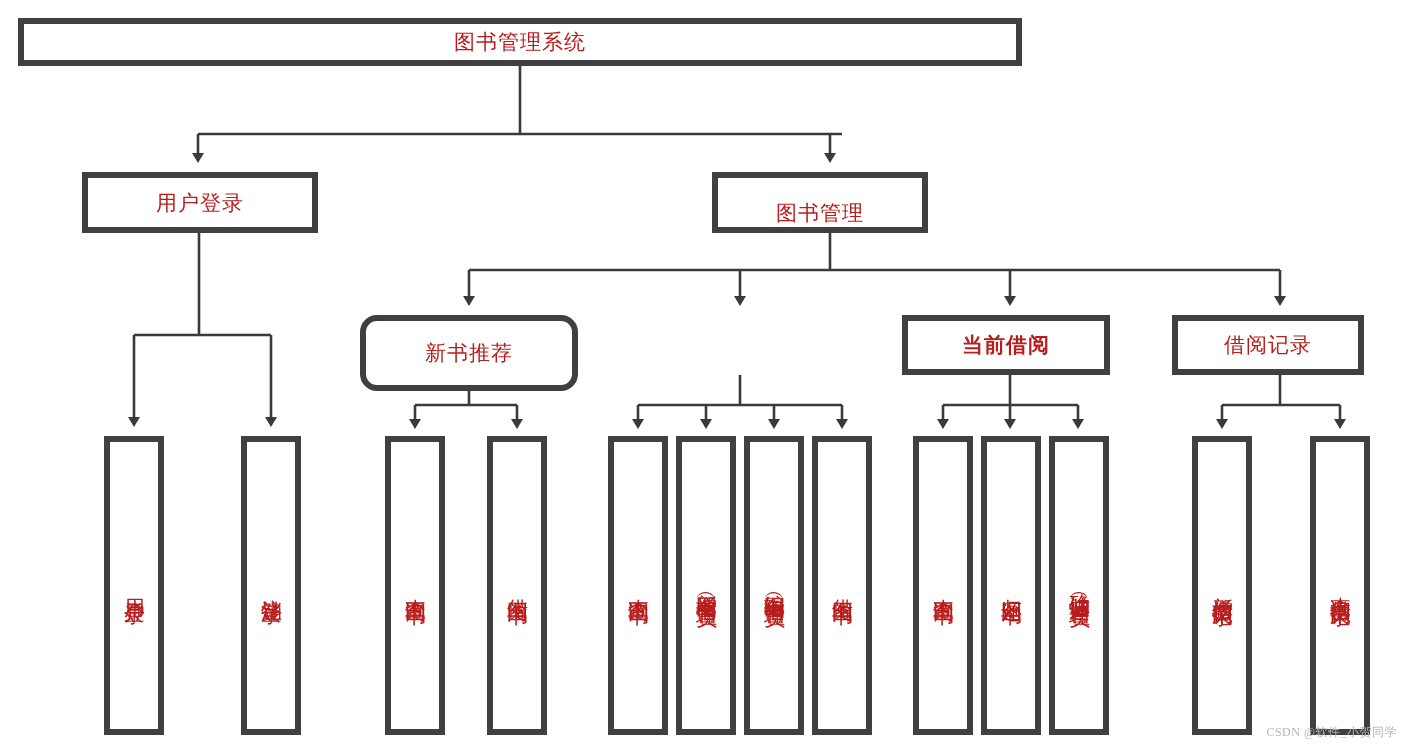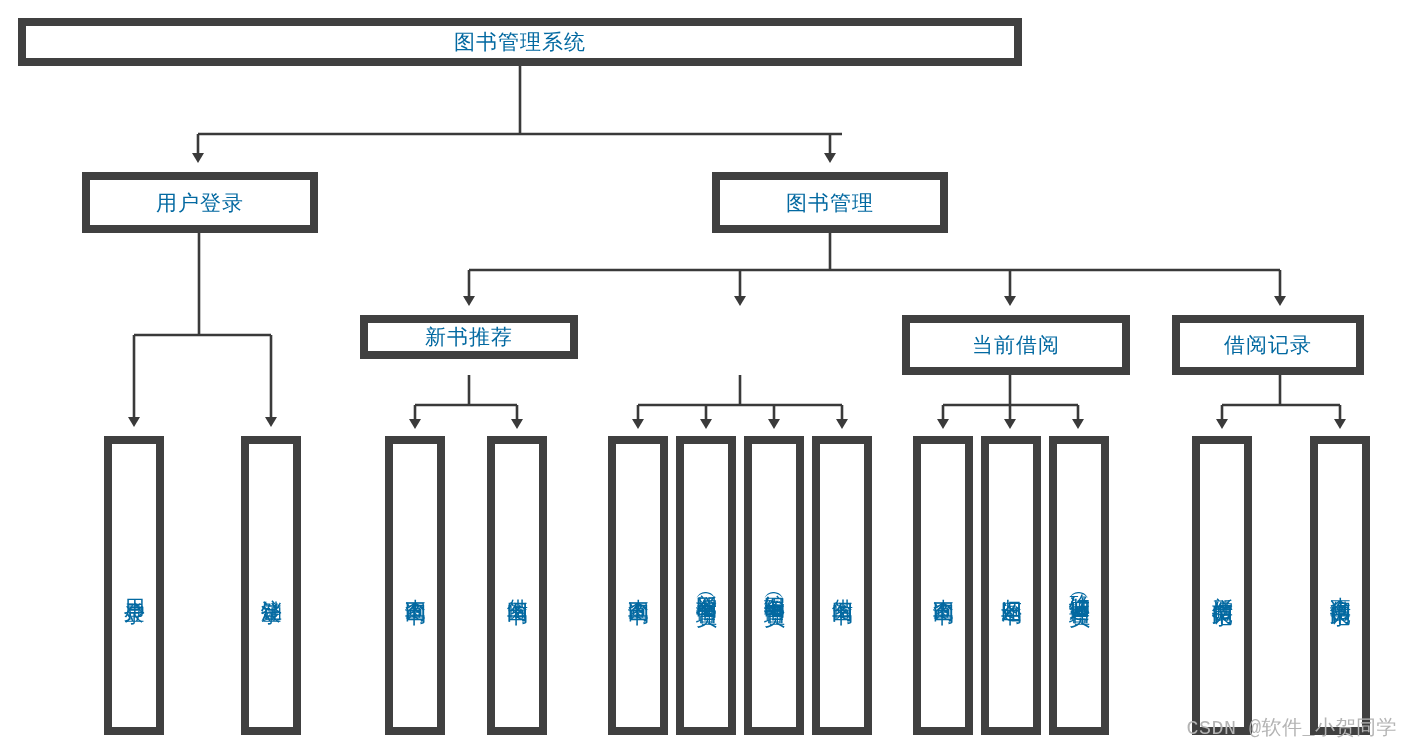--- a/index.html
+++ b/index.html
@@ -20,26 +20,26 @@
   #svg-layer {
     position: absolute;
     left: 0;
     top: 0;
     width: 1405px;
     height: 747px;
   }
   .node {
     position: absolute;
     box-sizing: border-box;
-    border: 8px solid #404040;
+    border: 6px solid #404040;
     background: #ffffff;
     display: flex;
     align-items: center;
     justify-content: center;
-    color: #0369a1;
+    color: #b91c1c;
   }
   .node.horiz {
     font-size: 21px;
     letter-spacing: 1px;
   }
   .node.vert {
     writing-mode: vertical-rl;
     text-orientation: upright;
     font-size: 21px;
     line-height: 1.18;
@@ -51,25 +51,25 @@
     writing-mode: vertical-rl;
     text-orientation: upright;
     white-space: normal;
     display: block;
     max-height: 100%;
   }
   #watermark {
     position: absolute;
     right: 8px;
     bottom: 6px;
-    font-size: 20px;
+    font-size: 12px;
     color: #b4b4b4;
     letter-spacing: 0.5px;
     white-space: nowrap;
-    font-family: Liberation Mono, monospace;
+    font-family: Liberation Serif, serif;
   }
 </style>
 </head>
 <body>
 
 <div id="canvas">
 
   <svg id="svg-layer" viewBox="0 0 1405 747" xmlns="http://www.w3.org/2000/svg">
     <defs>
       <marker id="arrow" markerWidth="10" markerHeight="12" refX="1" refY="6" orient="auto" markerUnits="userSpaceOnUse">
@@ -120,28 +120,28 @@
     </g>
   </svg>
 
   <div class="node horiz" style="left:18px; top:18px; width:1004px; height:48px;">
     <span>图书管理系统</span>
   </div>
 
   <div class="node horiz" style="left:82px; top:172px; width:236px; height:61px;">
     <span>用户登录</span>
   </div>
-  <div class="node horiz" style="left:712px; top:172px; width:236px; height:61px;">
+  <div class="node horiz" style="left:712px; top:172px; width:216px; height:61px;align-items:flex-end;">
     <span>图书管理</span>
   </div>
 
-  <div class="node horiz" style="left:360px; top:315px; width:218px; height:44px;">
+  <div class="node horiz" style="left:360px; top:315px; width:218px; height:76px;border-radius:17px;">
     <span>新书推荐</span>
   </div>
-  <div class="node horiz" style="left:902px; top:315px; width:228px; height:60px;">
+  <div class="node horiz" style="left:902px; top:315px; width:208px; height:60px;font-weight:bold;">
     <span>当前借阅</span>
   </div>
   <div class="node horiz" style="left:1172px; top:315px; width:192px; height:60px;">
     <span>借阅记录</span>
   </div>
 
   <div class="node vert" style="left:104px; top:436px; width:60px; height:299px;">
     <span class="vtext">用户登录</span>
   </div>
   <div class="node vert" style="left:241px; top:436px; width:60px; height:299px;">

